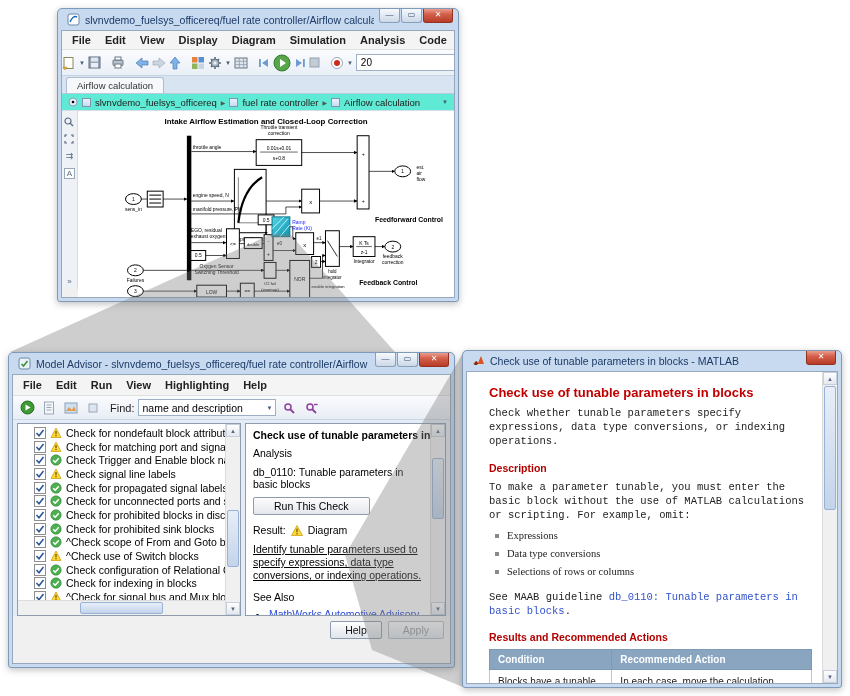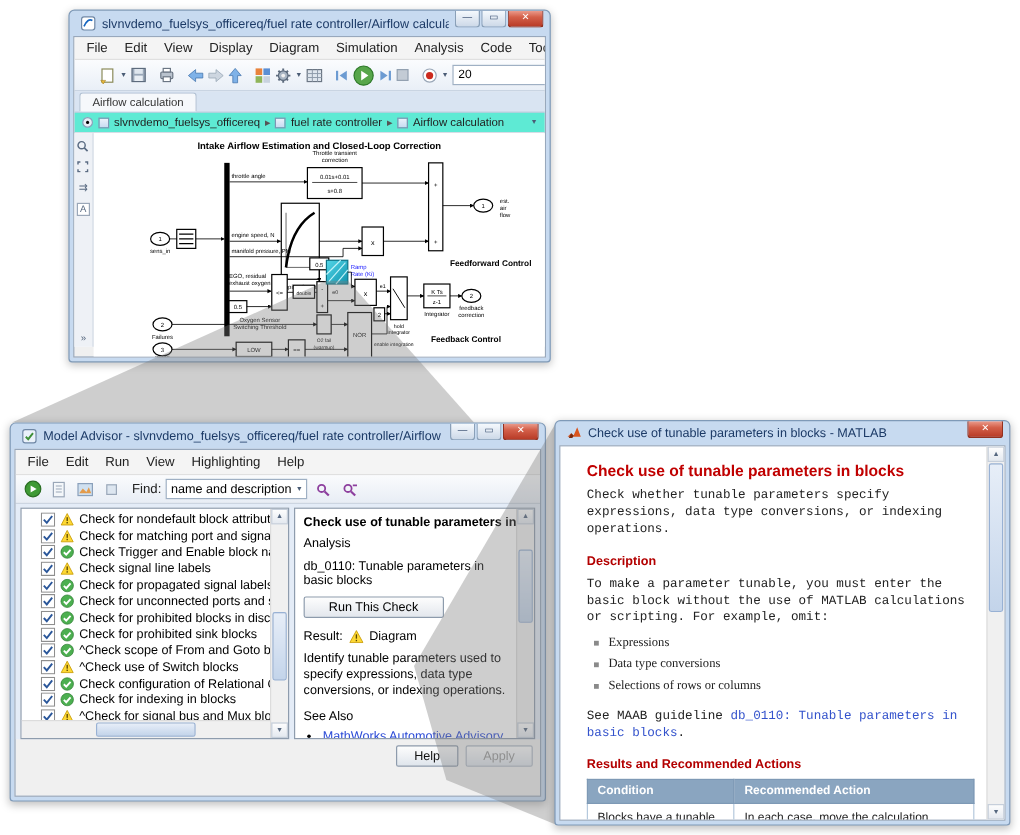--- a/index.html
+++ b/index.html
@@ -11,24 +11,24 @@
   .title-text { font-size:10.5px; color:#1c3a66; white-space:nowrap; overflow:hidden; flex:1; }
   .winbtns { display:flex; gap:1px; align-self:flex-start; margin-top:0px; }
   .wbtn { width:21px; height:14px; border:1px solid #8aa0b8; border-top:none;
     border-radius:0 0 3px 3px; background:linear-gradient(#f5f9fd,#cdd9e8);
     font-size:8px; color:#31486b; text-align:center; line-height:12px; }
   .wbtn.close { width:30px; background:linear-gradient(#eb9c8d,#d4604a 40%,#b83b27);
     color:#fff; font-weight:bold; border-color:#93301f; }
   .client { background:#f0f0f0; border:1px solid #98a8bc; height:calc(100% - 21px); overflow:hidden; }
   .menubar { display:flex; gap:2px; background:#f4f4f4; border-bottom:1px solid #e0e0e0;
     padding:2px 4px; }
-  .menu-item { font-size:11px; color:#222; padding:1px 6px; }
+  .menu-item { font-size:11px; color:#222; padding:1px 6px;font-weight:bold; }
   
   #sl-win { left:57px; top:8px; width:402px; height:294px; z-index:1; }
-  .toolbar { display:flex; align-items:center; gap:3px; padding:2px 21px;
+  .toolbar { display:flex; align-items:center; gap:3px; padding:2px 0;
     background:linear-gradient(#fbfcfe,#e9eff7); border-bottom:1px solid #c9d4e2; height:26px; }
   .tbtn { width:18px; height:18px; display:flex; align-items:center; justify-content:center; }
   .tsep { width:1px; height:16px; background:#c6cfdb; margin:0 2px; }
   .caret { font-size:6px; color:#4a5c75; }
   .sim-time { width:165px; height:17px; border:1px solid #9fb0c4; background:#fff;
     font-size:10px; padding:0 4px; font-family:inherit; }
   .tabbar { height:18px; background:#d9e4f2; border-bottom:1px solid #b9c8da;
     display:flex; align-items:flex-end; padding-left:4px; }
   .tab { background:#f6f8fb; border:1px solid #aebdd0; border-bottom:none;
     border-radius:3px 3px 0 0; font-size:9.5px; color:#333; padding:2px 10px; }
@@ -41,21 +41,21 @@
   .canvas-wrap { display:flex; height:calc(100% - 88px); background:#fff; }
   .palette { width:16px; background:#eef1f6; border-right:1px solid #d5dbe4;
     display:flex; flex-direction:column; align-items:center; gap:7px; padding-top:6px;
     font-size:9px; color:#5a6b82; position:relative; }
   .palette .pal-bottom { position:absolute; bottom:3px; font-size:8px; }
   
   #ma-win { left:8px; top:352px; width:447px; height:316px; z-index:3; }
   .ma-toolbar { display:flex; align-items:center; gap:4px; padding:2px 5px;
     background:linear-gradient(#fafbfd,#e8edf5); border-bottom:1px solid #ccd5e1; height:24px; }
   .find-label { font-size:11px; color:#222; margin-left:4px; }
-  .find-combo { width:118px; height:17px; border:1px solid #9fb0c4; background:#fff;
+  .find-combo { width:138px; height:17px; border:1px solid #9fb0c4; background:#fff;
     font-size:10.5px; display:flex; align-items:center; padding:0 3px; gap:2px; }
   .find-combo span.v { flex:1; white-space:nowrap; overflow:hidden; }
   .ma-body { display:flex; gap:4px; padding:3px 4px 0 4px; background:#e4ecf7;
     height:calc(100% - 92px); }
   .pane { background:#fff; border:1px solid #8e9cad; position:relative; overflow:hidden; }
   #tree-pane { width:224px; }
   #detail-pane { flex:1; }
   .tree-scrollable { position:absolute; inset:0 15px 15px 0; overflow:hidden; padding-top:2px; }
   .tree-row { display:flex; align-items:center; gap:4px; height:13.7px;
     font-size:10.5px; white-space:nowrap; padding-left:4px; }
@@ -73,21 +73,21 @@
     border-top:1px solid #dcdcdc; }
   .hthumb { position:absolute; top:1px; height:12px; background:linear-gradient(#e7eef8,#c3d4ea);
     border:1px solid #98b1d4; border-radius:2px; }
   .detail-scroll { position:absolute; inset:0 15px 0 0; overflow:hidden; padding:5px 6px 2px 7px; }
   .detail-h { font-size:10.5px; font-weight:bold; color:#000; white-space:nowrap; }
   .detail-sec { font-size:10.5px; margin-top:6px; }
   .detail-sub { font-size:10.5px; margin-top:7px; }
   .run-btn { margin-top:7px; font-size:10.5px; padding:2px 20px;
     background:linear-gradient(#fdfdfd,#e3e7ed); border:1px solid #8d9bac; border-radius:2px; }
   .result-line { display:flex; align-items:center; gap:5px; margin-top:9px; font-size:10.5px; }
-  .detail-p { font-size:10.5px; line-height:1.25; margin-top:7px; }
+  .detail-p { font-size:10.5px; line-height:1.25; margin-top:7px;text-decoration:underline; }
   .seealso-h { font-size:10.5px; font-weight:normal; margin-top:9px; }
   .link { color:#2b4bd7; text-decoration:underline; }
   .detail-ul { margin:5px 0 0 16px; font-size:10.5px; line-height:1.25; }
   .ma-buttons { display:flex; justify-content:flex-end; gap:6px; padding:5px 6px; }
   .btn { font-size:10.5px; padding:2px 14px; background:linear-gradient(#fdfdfd,#dfe5ec);
     border:1px solid #8d9bac; border-radius:2px; color:#111; }
   .btn.disabled { color:#9a9a9a; border-color:#b2bcc8; }
   
   #help-win { left:462px; top:350px; width:380px; height:338px; z-index:5; }
   #help-win .client { background:#fff; position:relative; }

